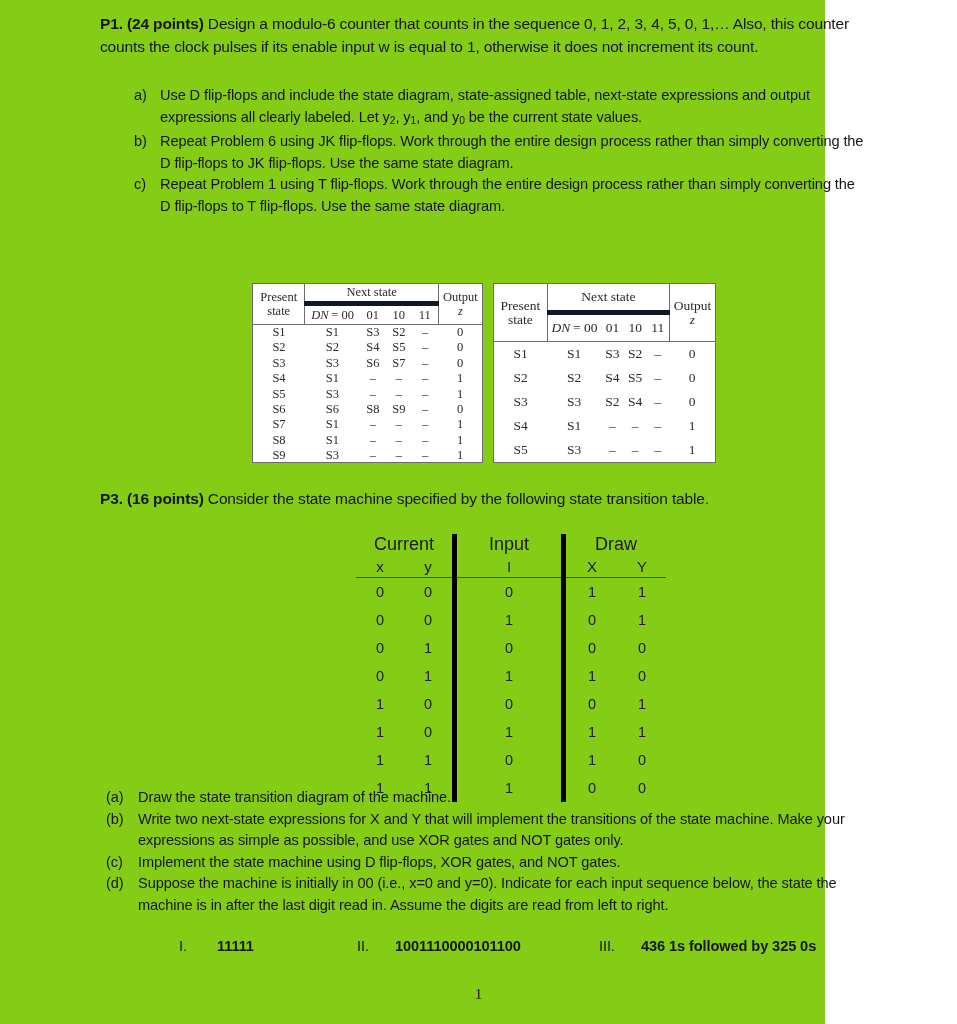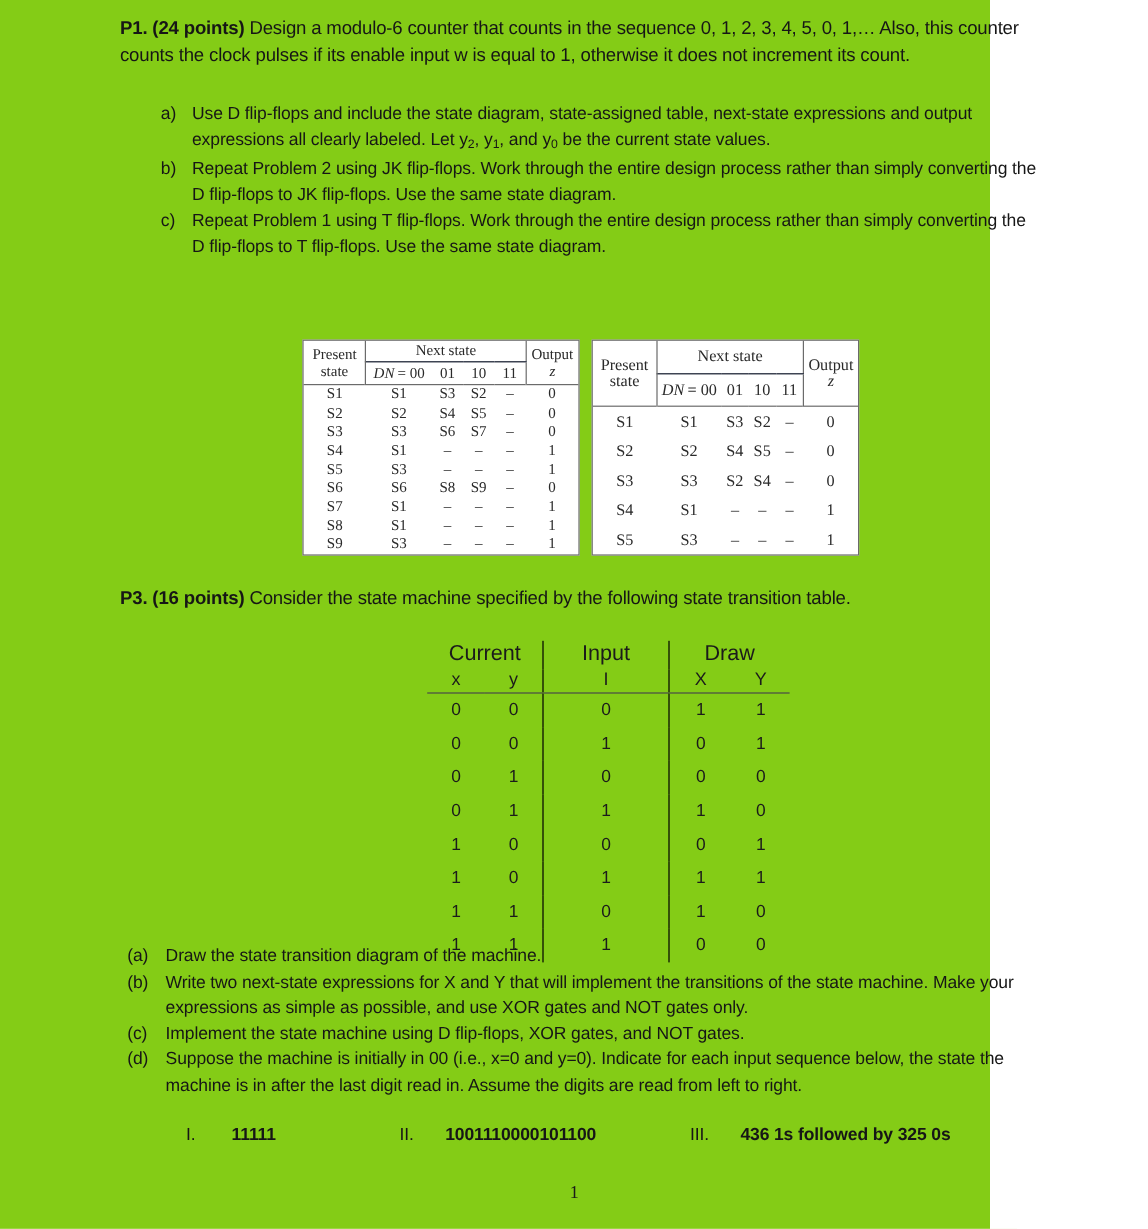--- a/index.html
+++ b/index.html
@@ -80,21 +80,21 @@
     padding: 0;
     text-align: center;
     vertical-align: middle;
     white-space: nowrap;
   }
   .st-present {
     border-right: 1px solid #6b6b6b;
     line-height: 14px;
   }
   .st-nextgroup {
-    border-bottom: 1px solid #0f172a;
+    border-bottom: 5px solid #0f172a;
     margin-top: 20px;
   }
   .st-output {
     border-left: 1px solid #6b6b6b;
     line-height: 14px;
   }
   .st-headrow-sep {
     border-bottom: 1px solid #6b6b6b;
   }
   .st-dn { font-style: italic; }
@@ -112,37 +112,37 @@
   }
   .tt table { border-collapse: collapse; }
   .tt td {
     text-align: center;
     padding: 0;
     font-weight: normal;
     white-space: nowrap;
   }
   .tt .hdr-group { font-size: 18px; padding-bottom: 3px; }
   .tt .hdr-var   { font-size: 15px; padding-bottom: 2px; }
-  .tt .vline-l { border-left: 1px solid #000000; }
+  .tt .vline-l { border-left: 5px solid #000000; }
   .tt .underline-row td { border-bottom: 1px solid #4a4a4a; }
   .tt-cell { height: 28px; }
   .tt-col-x  { width: 48px; }
   .tt-col-y  { width: 48px; }
   .tt-col-i  { width: 104px; }
   .tt-col-X2 { width: 52px; }
   .tt-col-Y2 { width: 48px; }
 
   
   .roman-row {
     position: absolute;
     font-size: 14.6px;
     color: #161616;
     letter-spacing: -0.1px;
   }
-  .roman-item { position: absolute; white-space: nowrap; }
+  .roman-item { position: absolute; white-space: nowrap; margin-left: 24px; }
   .roman-marker { display: inline-block; }
 
   
   .page-number {
     position: absolute;
     font-family: "Liberation Serif", serif;
     font-size: 15px;
     color: #1a1a1a;
   }
 </style>
@@ -157,21 +157,21 @@
 
   <div class="sublist" style="left:134px; top:85px; width:730px;">
 
     <div class="sub-item">
       <span class="sub-marker">a)</span>
       <span class="sub-text"><span>Use D flip-flops and include the state diagram, state-assigned table, next-state expressions and output expressions all clearly labeled. Let y</span><sub>2</sub><span>, y</span><sub>1</sub><span>, and y</span><sub>0</sub><span> be the current state values.</span></span>
     </div>
 
     <div class="sub-item">
       <span class="sub-marker">b)</span>
-      <span class="sub-text">Repeat Problem 2 using JK flip-flops. Work through the entire design process rather than simply converting the D flip-flops to JK flip-flops. Use the same state diagram.</span>
+      <span class="sub-text">Repeat Problem 6 using JK flip-flops. Work through the entire design process rather than simply converting the D flip-flops to JK flip-flops. Use the same state diagram.</span>
     </div>
 
     <div class="sub-item">
       <span class="sub-marker">c)</span>
       <span class="sub-text">Repeat Problem 1 using T flip-flops. Work through the entire design process rather than simply converting the D flip-flops to T flip-flops. Use the same state diagram.</span>
     </div>
   </div>
 
 
   <div class="st-table" style="left:252px; top:283px; width:231px; height:180px;">

